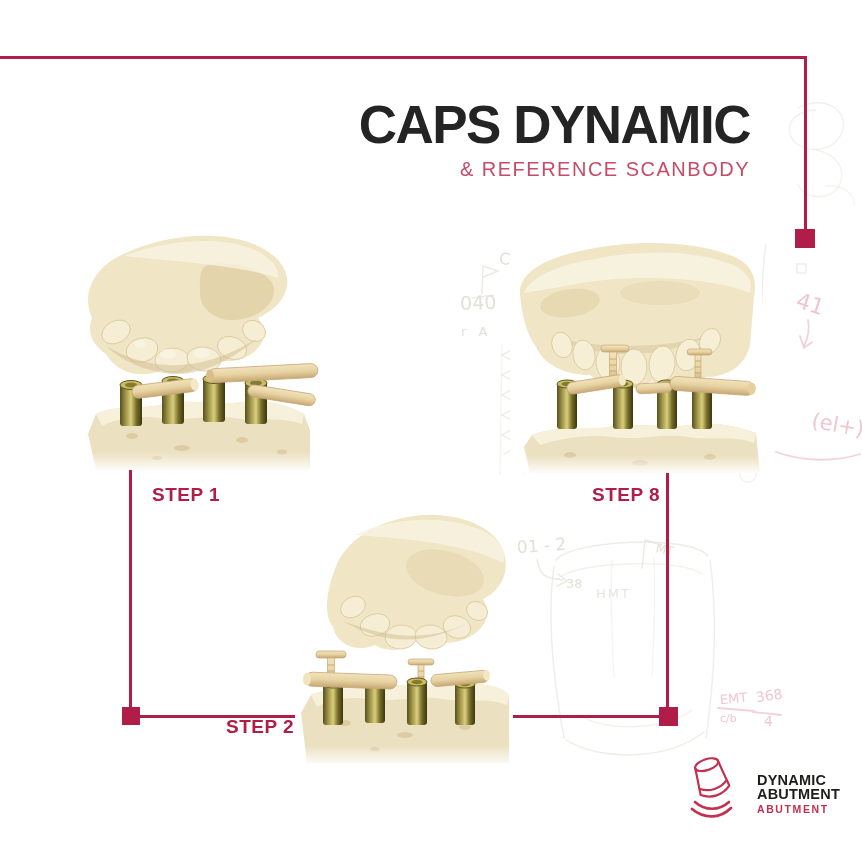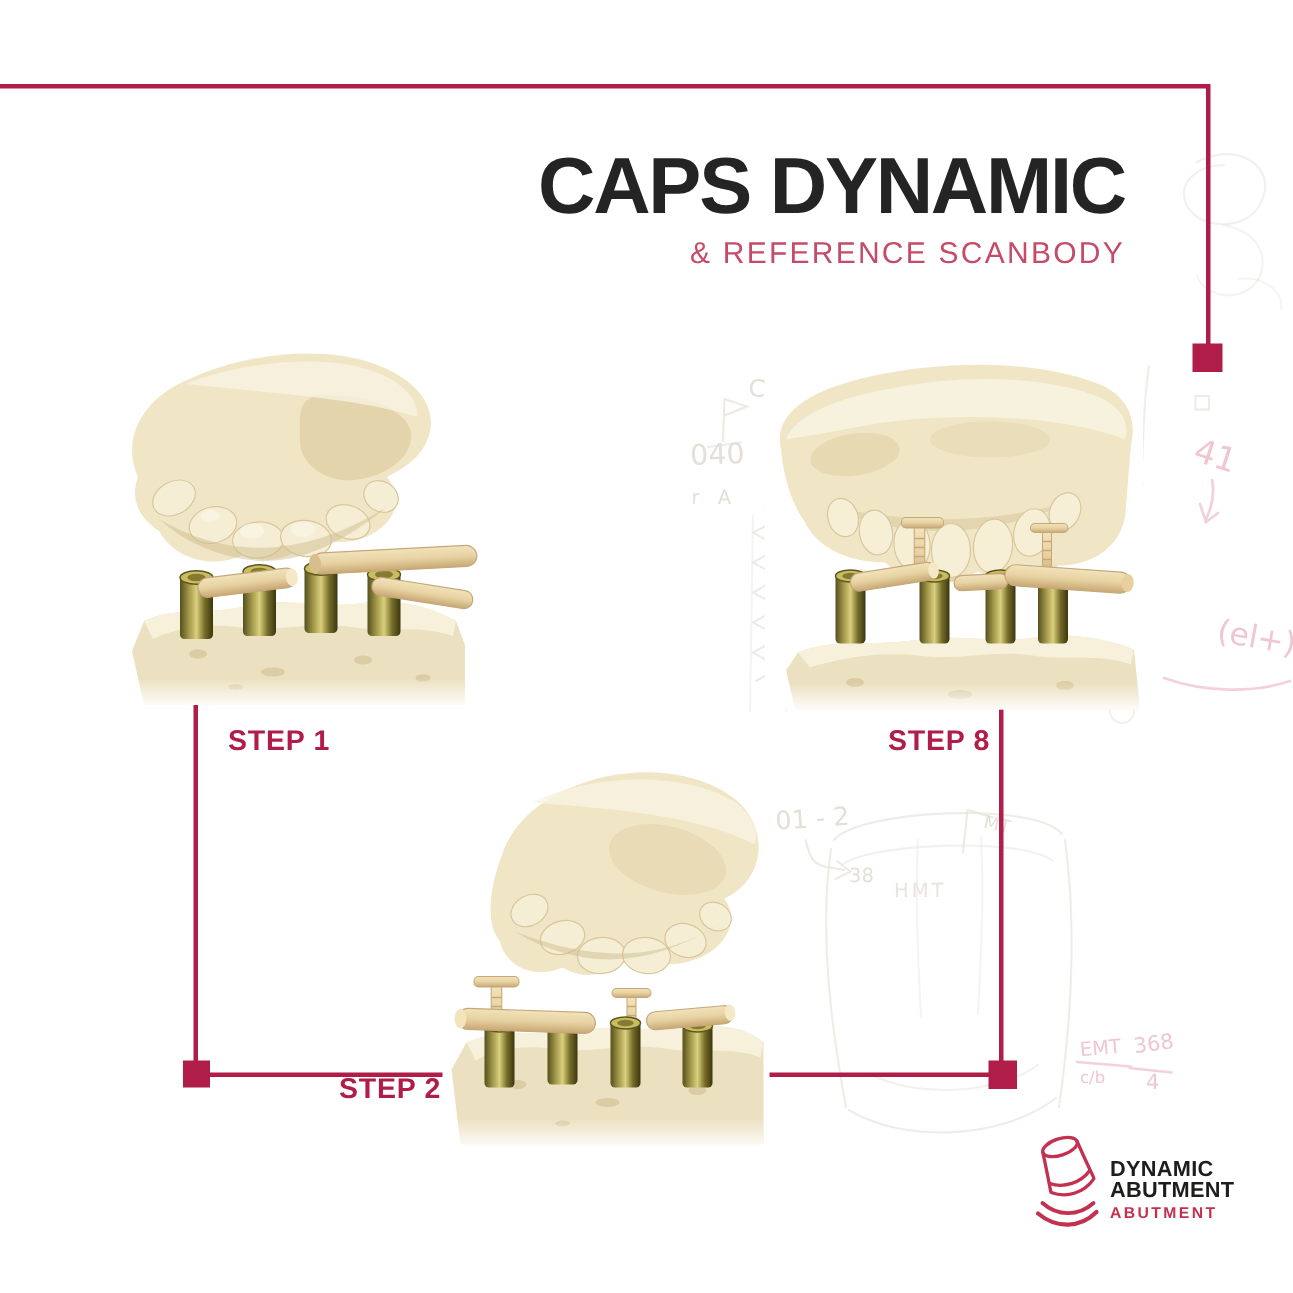--- a/index.html
+++ b/index.html
@@ -41,21 +41,21 @@
   }
   
   .step-label {
     position:absolute; z-index:3; font-size:19px; font-weight:700;
     letter-spacing:0.5px; color:var(--accent, #b01d48); white-space:nowrap;
   }
   #step1-label { left:152px; top:484px; }
   #step2-label { left:226px; top:716px; }
   #step3-label { left:592px; top:484px; }
   
-  .logo { position:absolute; left:688px; top:752px; z-index:3; display:flex; }
+  .logo { position:absolute; left:688px; top:752px; z-index:3; display:flex;gap:17px; }
   .logo-text { padding-top:21px; padding-left:4px; }
   .logo-l1, .logo-l2 {
     font-size:14.5px; font-weight:700; line-height:14px;
     letter-spacing:0.2px; color:#1d1d1b;
   }
   .logo-l3 {
     font-size:10.5px; font-weight:700; letter-spacing:1.6px;
     margin-top:2px; color:var(--logo-red, #c2314f);
   }
 </style>

